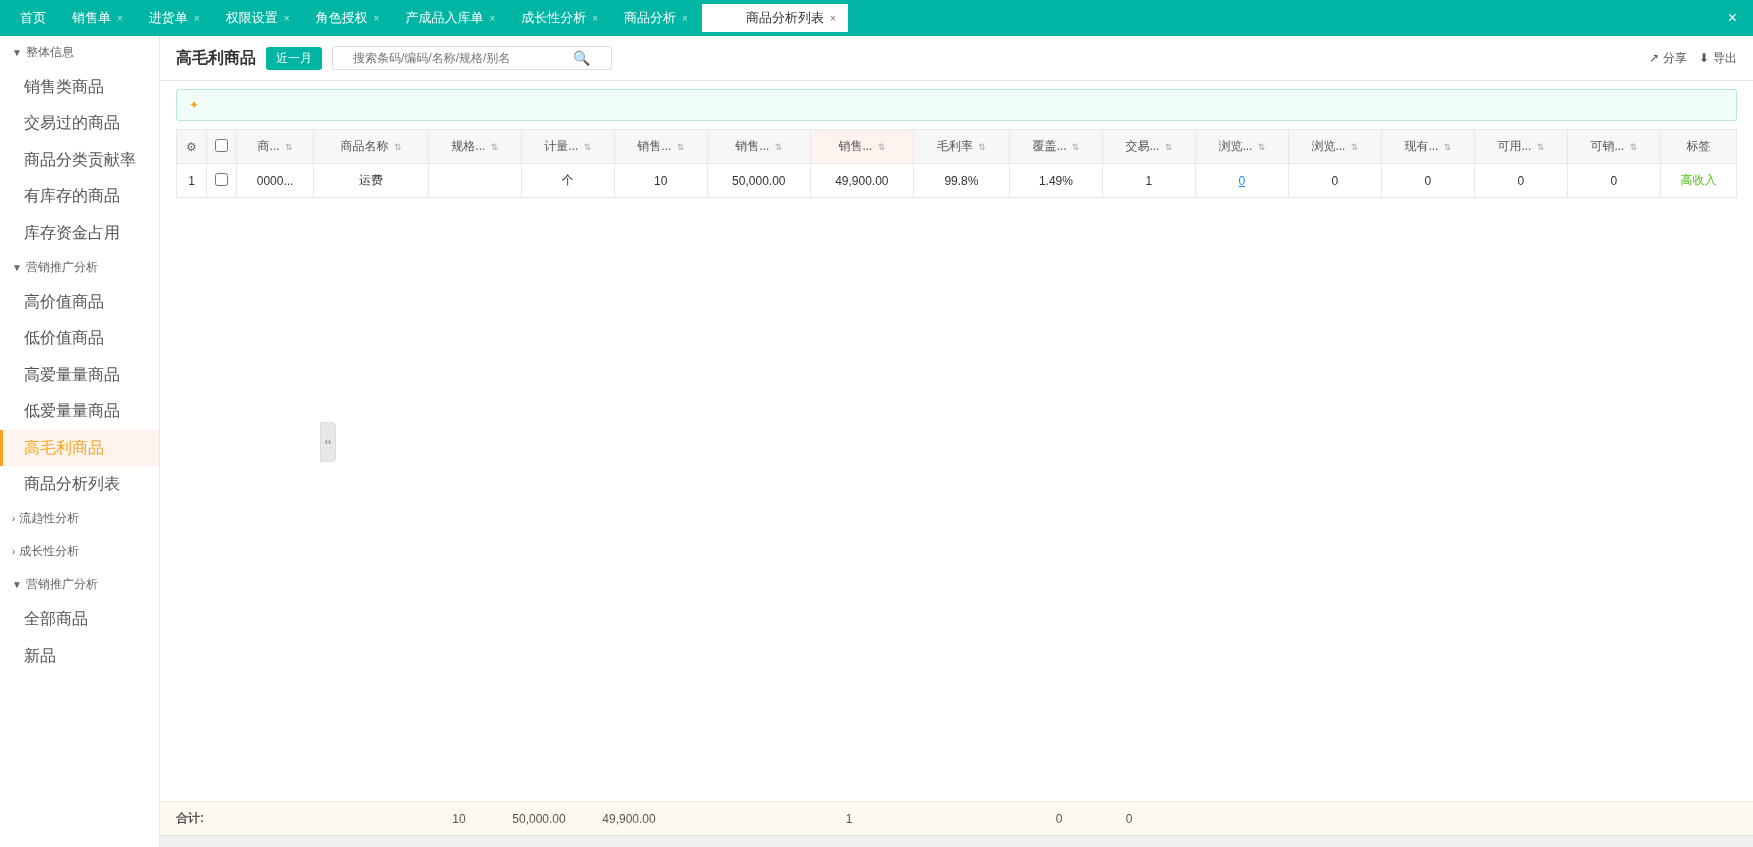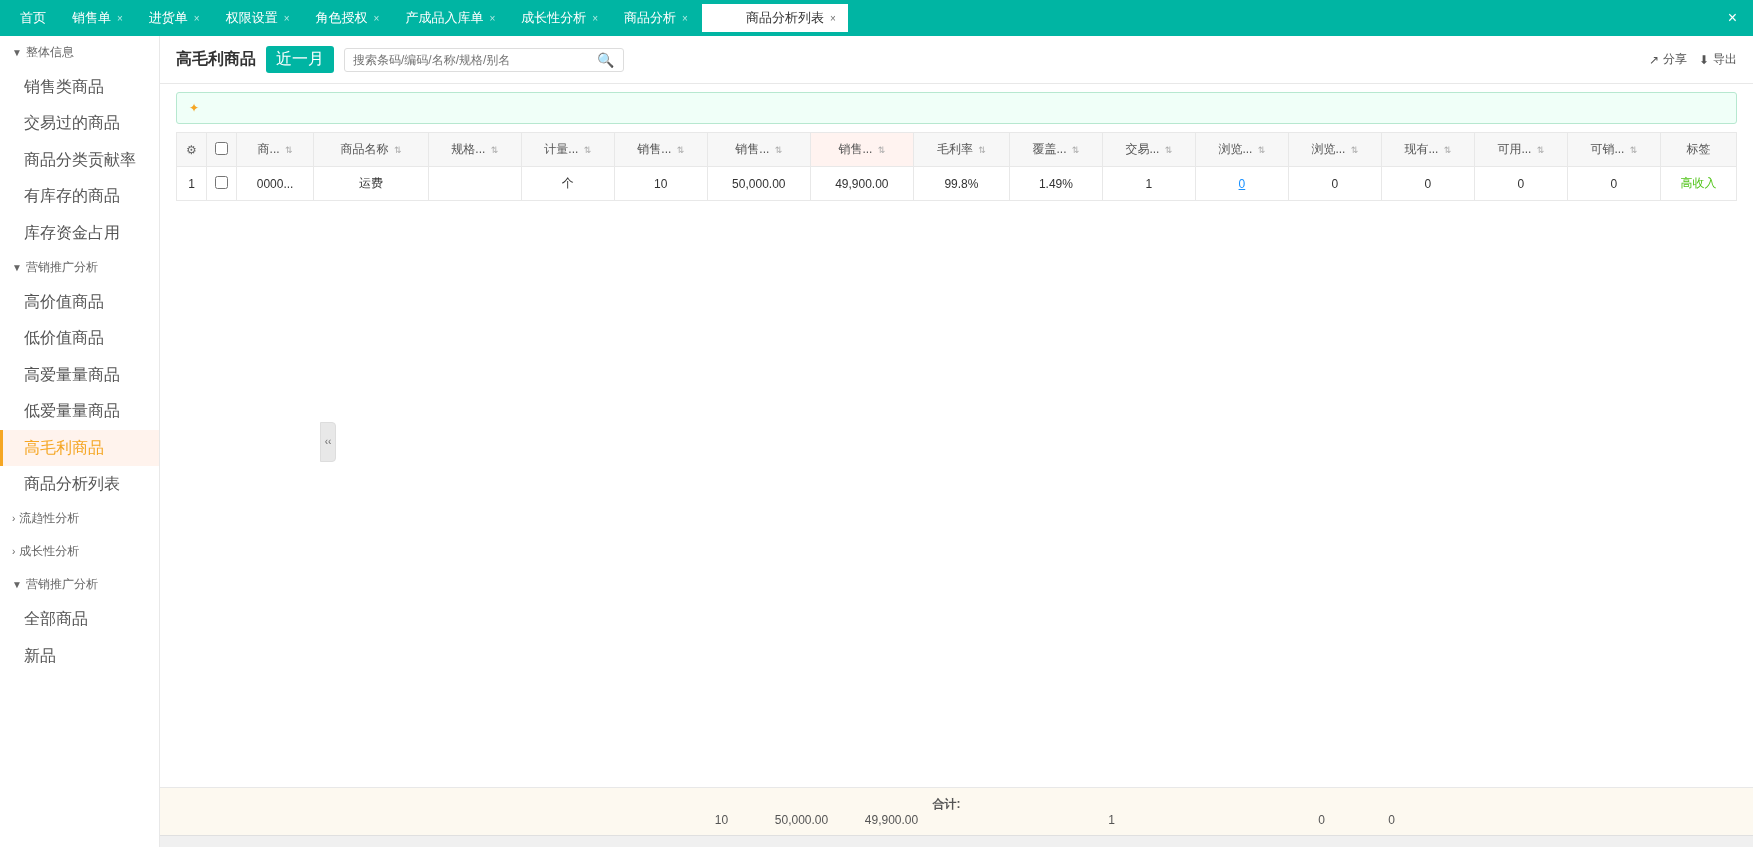--- a/index.html
+++ b/index.html
@@ -101,29 +101,29 @@
       font-size: 16px;
       font-weight: bold;
       color: #333;
     }
     .period-btn {
       background: #00b5a3;
       color: #fff;
       border: none;
       border-radius: 3px;
       padding: 3px 10px;
-      font-size: 16px;
+      font-size: 12px;
       cursor: pointer;
     }
     .search-box {
       display: flex;
       align-items: center;
       border: 1px solid #ddd;
       border-radius: 3px;
-      padding: 3px 8px;
+      padding: 3px 20px;
       gap: 22px;
       flex: 1;
       max-width: 280px;
     }
     .search-box input {
       border: none;
       outline: none;
       font-size: 12px;
       color: #999;
       width: 100%;
@@ -223,21 +223,20 @@
     
     .table-footer {
       display: flex;
       align-items: center;
       padding: 8px 16px;
       background: #fdf9f0;
       border-top: 1px solid #e8e8e8;
       font-size: 12px;
       color: #555;
       flex-shrink: 0;
-      flex-direction: column;
     }
     .footer-label { margin-right: 20px; font-weight: bold; }
     .footer-values {
       display: flex;
       gap: 0;
       flex: 1;
     }
     .footer-cell {
       text-align: center;
       padding: 0 6px;

